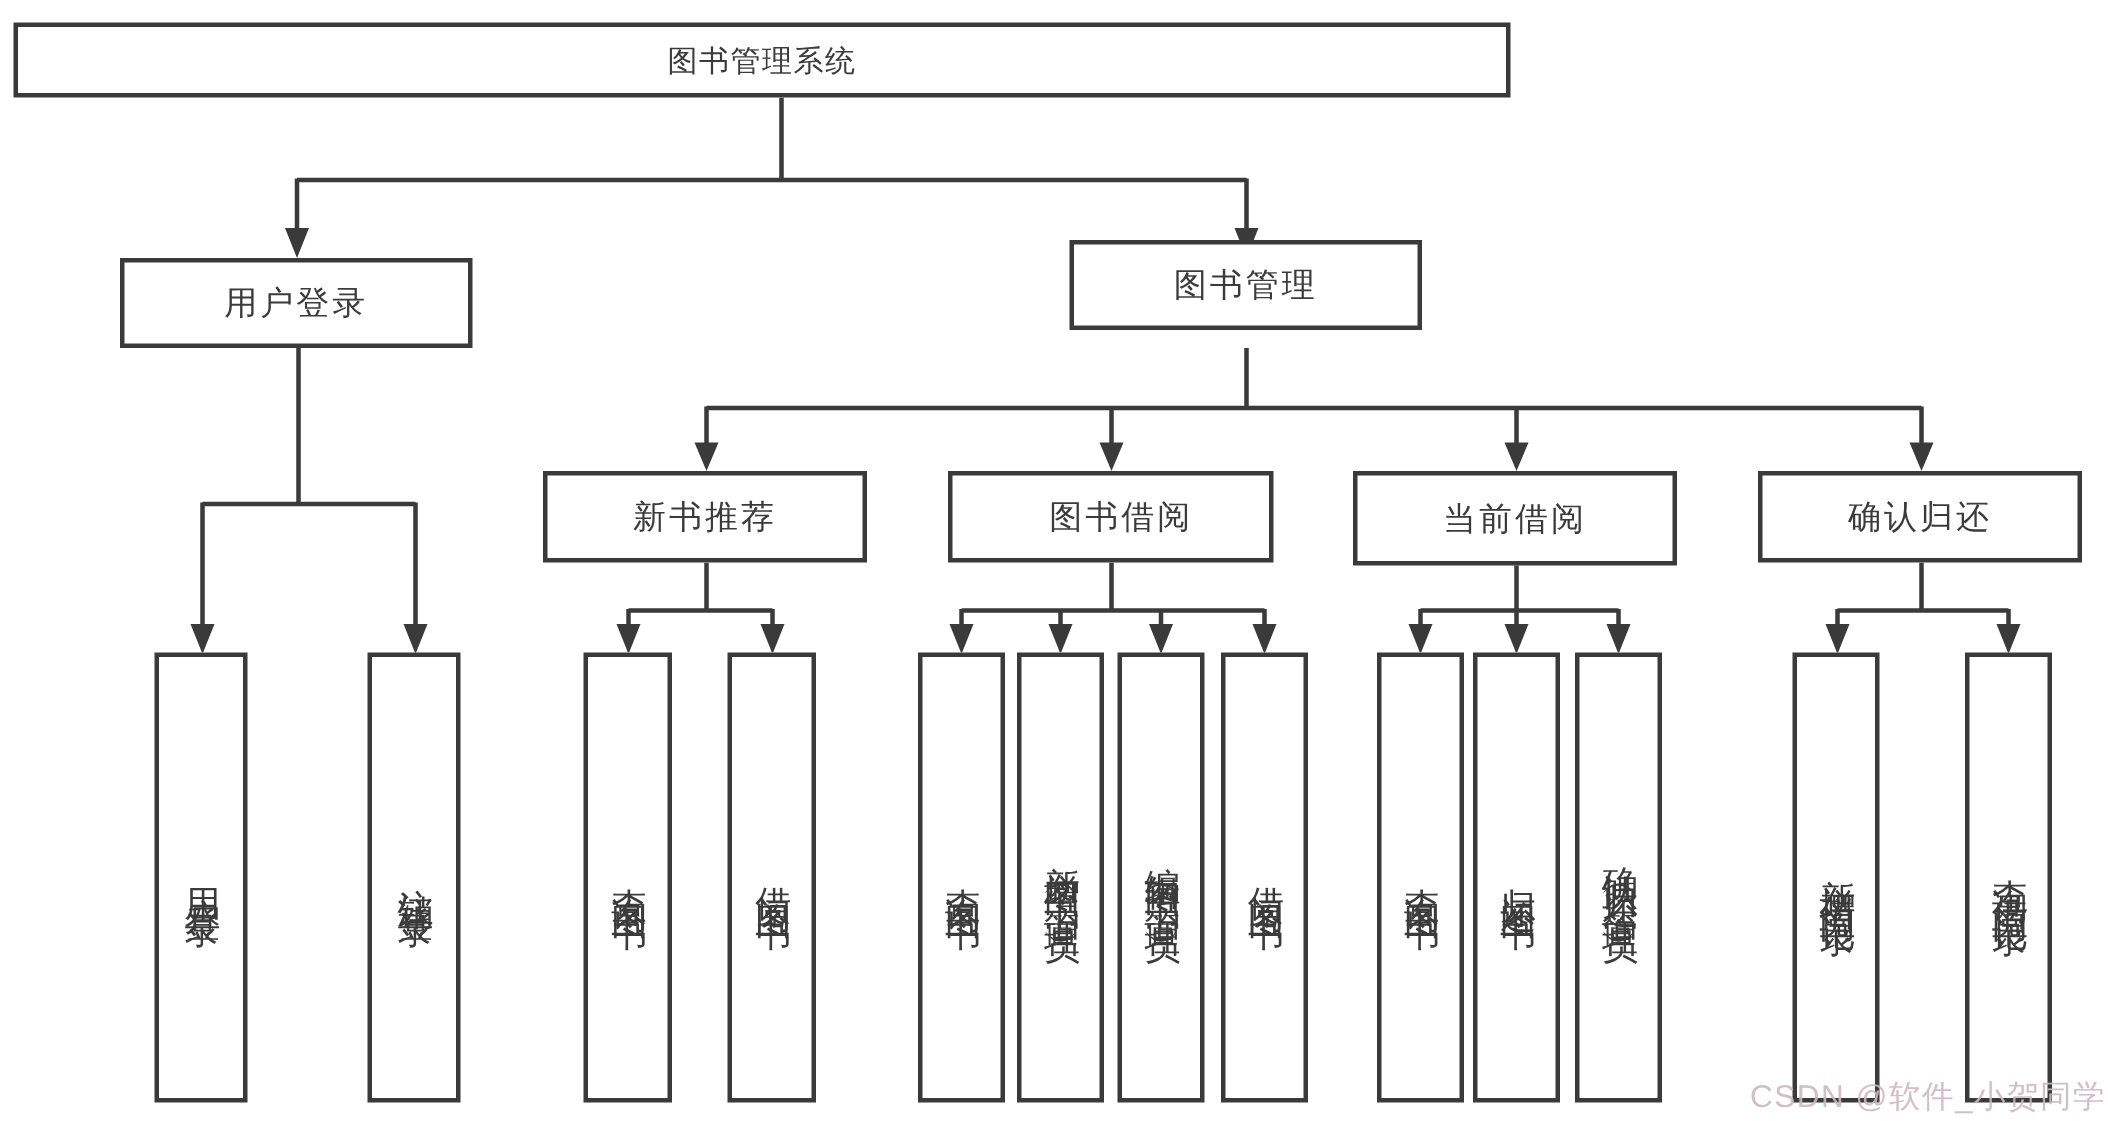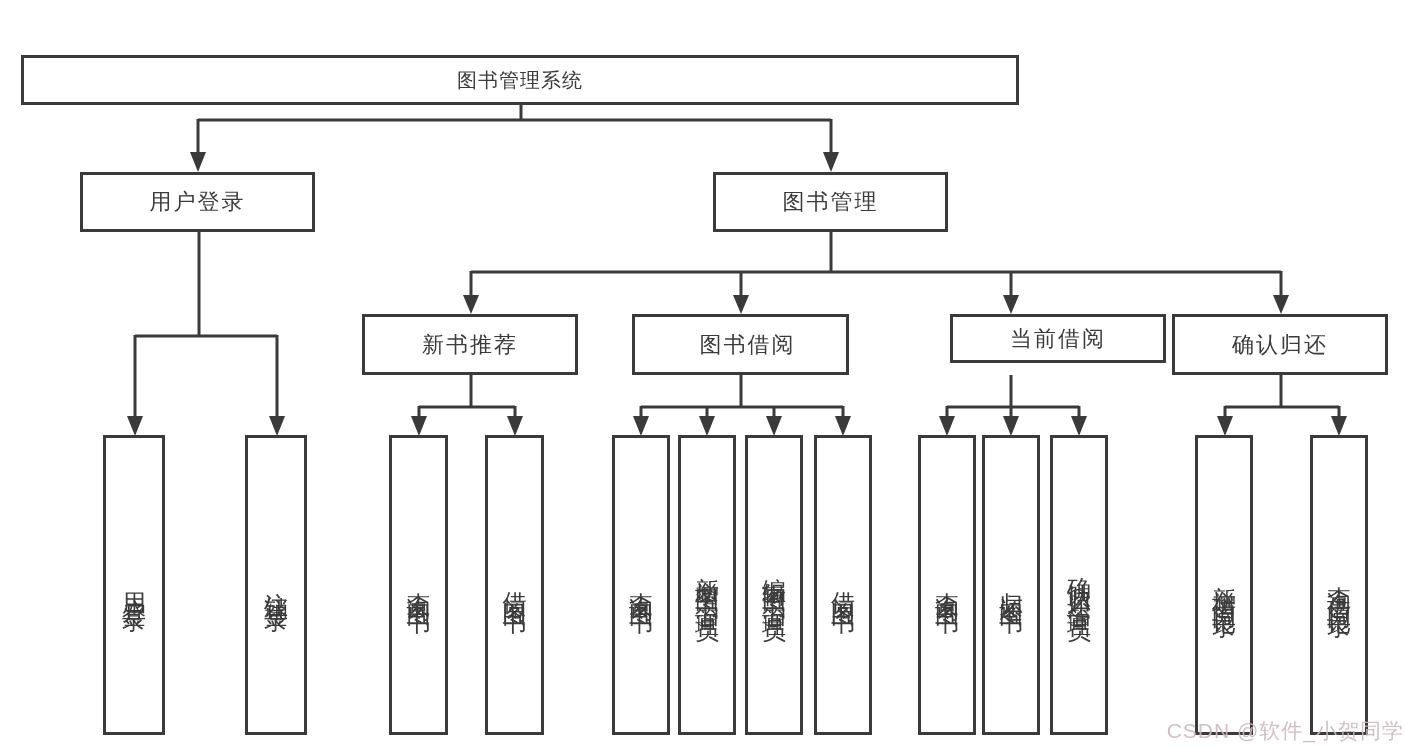--- a/index.html
+++ b/index.html
@@ -104,28 +104,28 @@
       <polygon points="766,416 782,416 774,436"></polygon>
       <polygon points="835,416 851,416 843,436"></polygon>
       <polygon points="939,416 955,416 947,436"></polygon>
       <polygon points="1003,416 1019,416 1011,436"></polygon>
       <polygon points="1071,416 1087,416 1079,436"></polygon>
       <polygon points="1217,416 1233,416 1225,436"></polygon>
       <polygon points="1331,416 1347,416 1339,436"></polygon>
     </g>
   </svg>
 
-  <div class="box root-box" style="left:21px; top:15px; width:998px; height:50px;margin-top:40px;">图书管理系统</div>
+  <div class="box root-box" style="left:9px; top:15px; width:998px; height:50px;">图书管理系统</div>
 
   <div class="box h-box" style="left:80px; top:172px; width:235px; height:60px;">用户登录</div>
-  <div class="box h-box" style="left:713px; top:172px; width:235px; height:60px;">图书管理</div>
+  <div class="box h-box" style="left:713px; top:160px; width:235px; height:60px;">图书管理</div>
 
   <div class="box h-box" style="left:362px; top:314px; width:216px; height:61px;">新书推荐</div>
   <div class="box h-box" style="left:632px; top:314px; width:217px; height:61px;padding-left:14px;">图书借阅</div>
-  <div class="box h-box" style="left:950px; top:314px; width:216px; height:49px;">当前借阅</div>
+  <div class="box h-box" style="left:902px; top:314px; width:216px; height:63px;">当前借阅</div>
   <div class="box h-box" style="left:1172px; top:314px; width:216px; height:61px;">确认归还</div>
 
   <div class="box v-box" style="left:103px; top:435px; width:62px; height:300px;">用户登录</div>
   <div class="box v-box" style="left:245px; top:435px; width:62px; height:300px;">注销登录</div>
 
   <div class="box v-box" style="left:389px; top:435px; width:59px; height:300px;">查询图书</div>
   <div class="box v-box" style="left:485px; top:435px; width:59px; height:300px;">借阅图书</div>
 
   <div class="box v-box" style="left:612px; top:435px; width:58px; height:300px;">查询图书</div>
   <div class="box v-box" style="left:678px; top:435px; width:58px; height:300px;">新增图书（管理员）</div>

